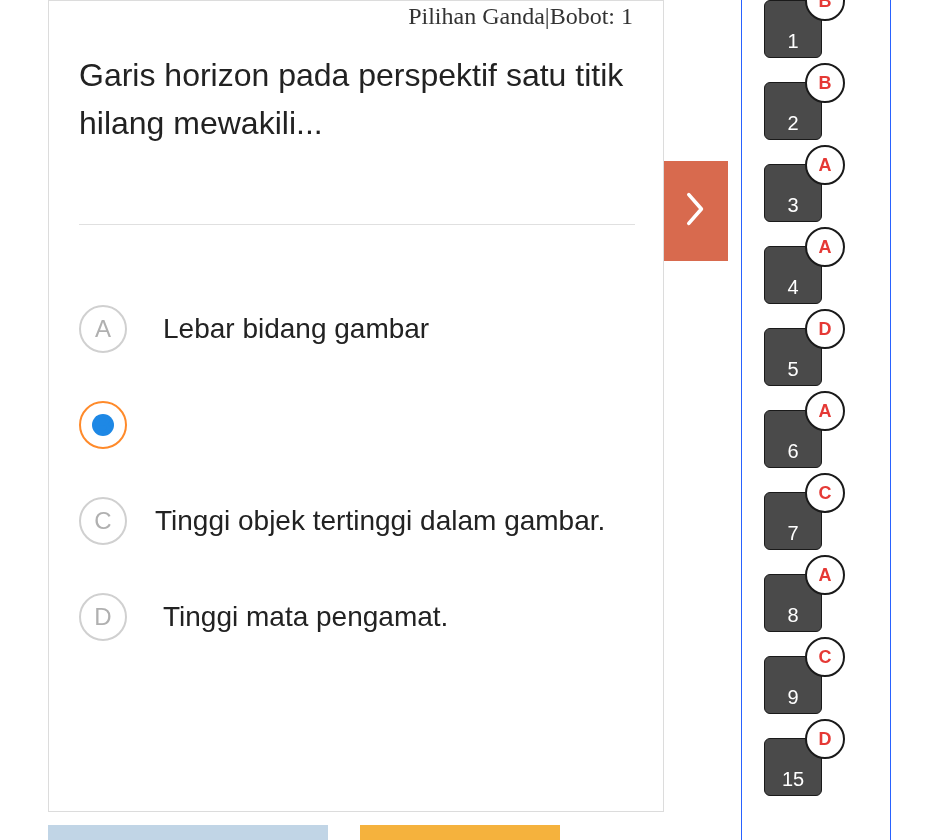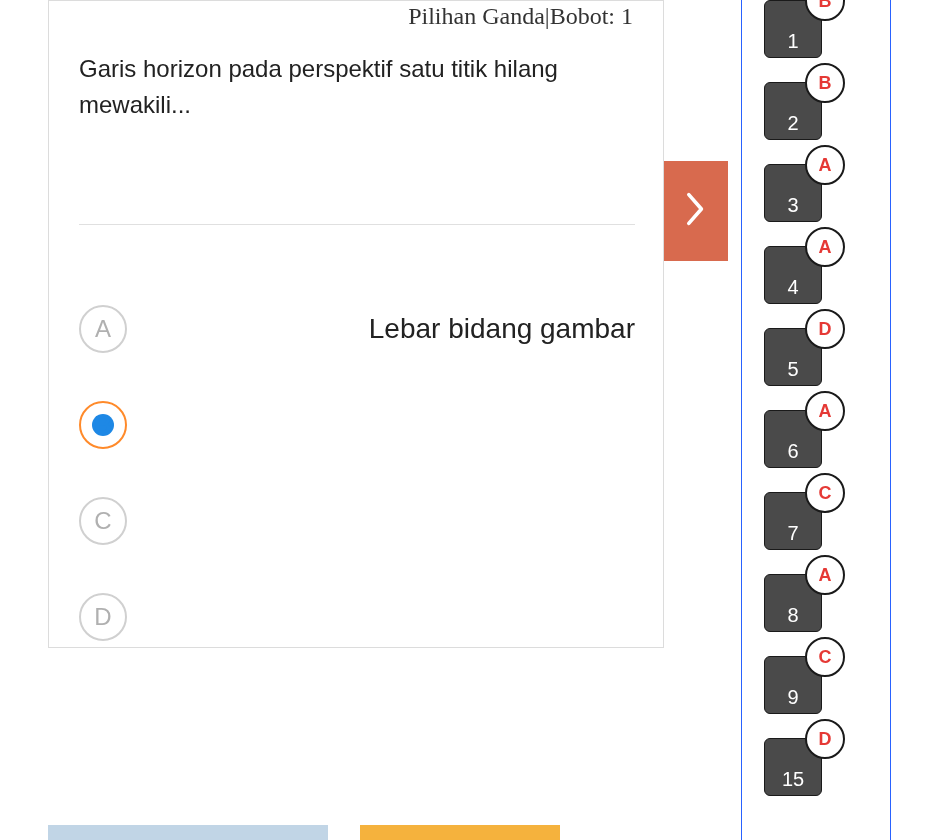--- a/index.html
+++ b/index.html
@@ -10,38 +10,38 @@
     background: #ffffff;
     font-family: Arial, Helvetica, sans-serif;
     position: relative;
     overflow: hidden;
   }
   .question-card {
     position: absolute;
     left: 48px;
     top: 0px;
     width: 616px;
-    height: 648px;
+    height: 812px;
     border: 1px solid #dcdcdc;
     background: #ffffff;
   }
   .meta-line {
     font-family: "Times New Roman", Times, serif;
     font-size: 24px;
     color: #333;
     position: absolute;
     right: 30px;
     top: 2px;
   }
   .question-text {
     position: absolute;
     left: 30px;
     top: 50px;
     width: 560px;
-    font-size: 24px;
+    font-size: 32px;
     line-height: 1.5;
     color: #222;
   }
   .divider {
     position: absolute;
     left: 30px;
     top: 223px;
     width: 556px;
     height: 1px;
     background: #e0e0e0;
@@ -92,21 +92,21 @@
     z-index: 1;
     color: #1e88e5;
   }
   .option-text {
     font-size: 28px;
     line-height: 1.4;
     color: #222;
     flex: 1;
     padding-top: 6px;
   }
-  .option.indent-1 .option-text { margin-left: 8px; text-align: right; }
+  .option.indent-1 .option-text { margin-left: 8px; }
   .option.selected .option-text { margin-left: 4px; }
 
   .next-btn {
     position: absolute;
     left: 664px;
     top: 161px;
     width: 64px;
     height: 100px;
     background: #d86a4e;
     display: flex;
@@ -212,26 +212,28 @@
     <div class="option selected">
       <div class="option-letter">
           <span>B</span>
         </div>
     </div>
 
     <div class="option">
       <div class="option-letter">
           <span>C</span>
         </div>
+      <div class="option-text">Tinggi objek tertinggi dalam gambar.</div>
     </div>
 
     <div class="option indent-1">
       <div class="option-letter">
           <span>D</span>
         </div>
+      <div class="option-text">Tinggi mata pengamat.</div>
     </div>
 
   </div>
 </div>
 
 <div class="next-btn">
   <span>
     <svg viewBox="0 0 24 40" fill="none" stroke="#ffffff" stroke-width="4" stroke-linecap="round" stroke-linejoin="round">
       <polyline points="4,4 18,20 4,36"></polyline>
     </svg>

